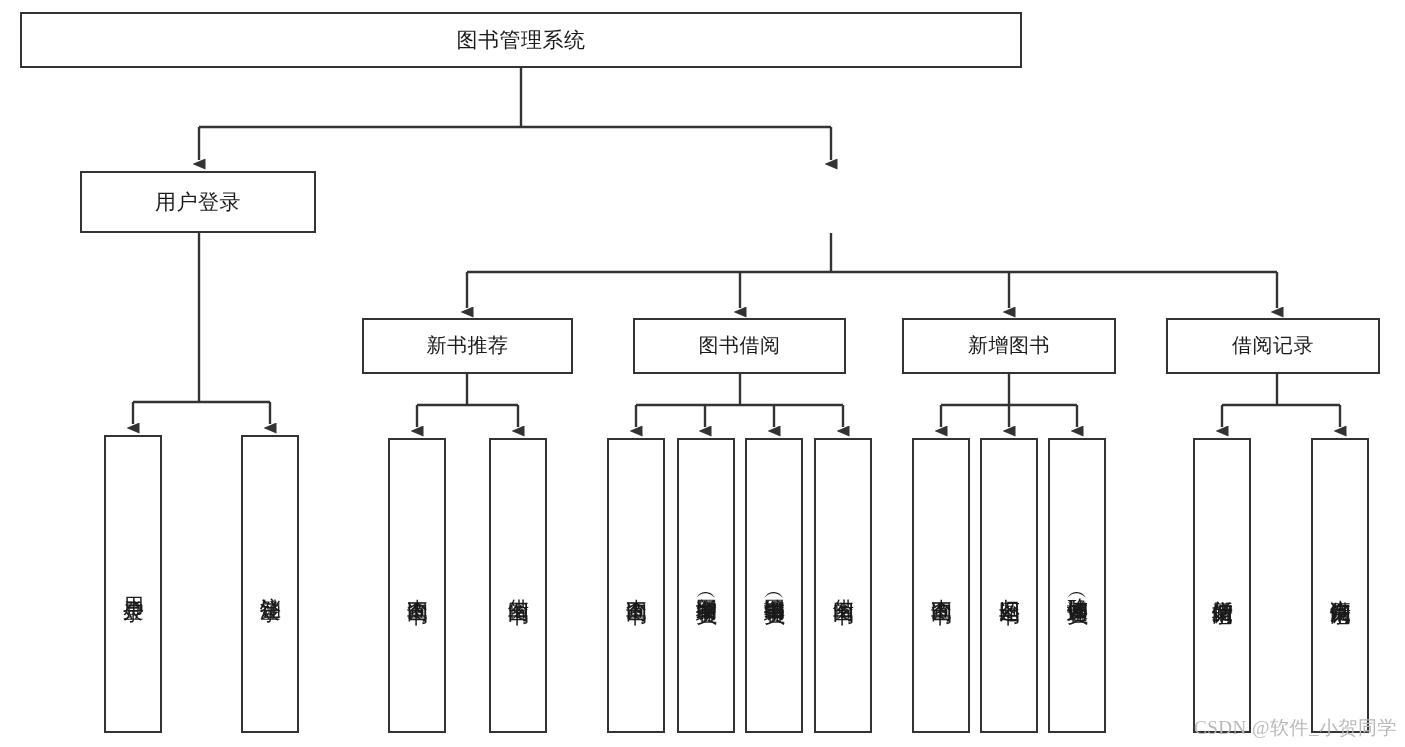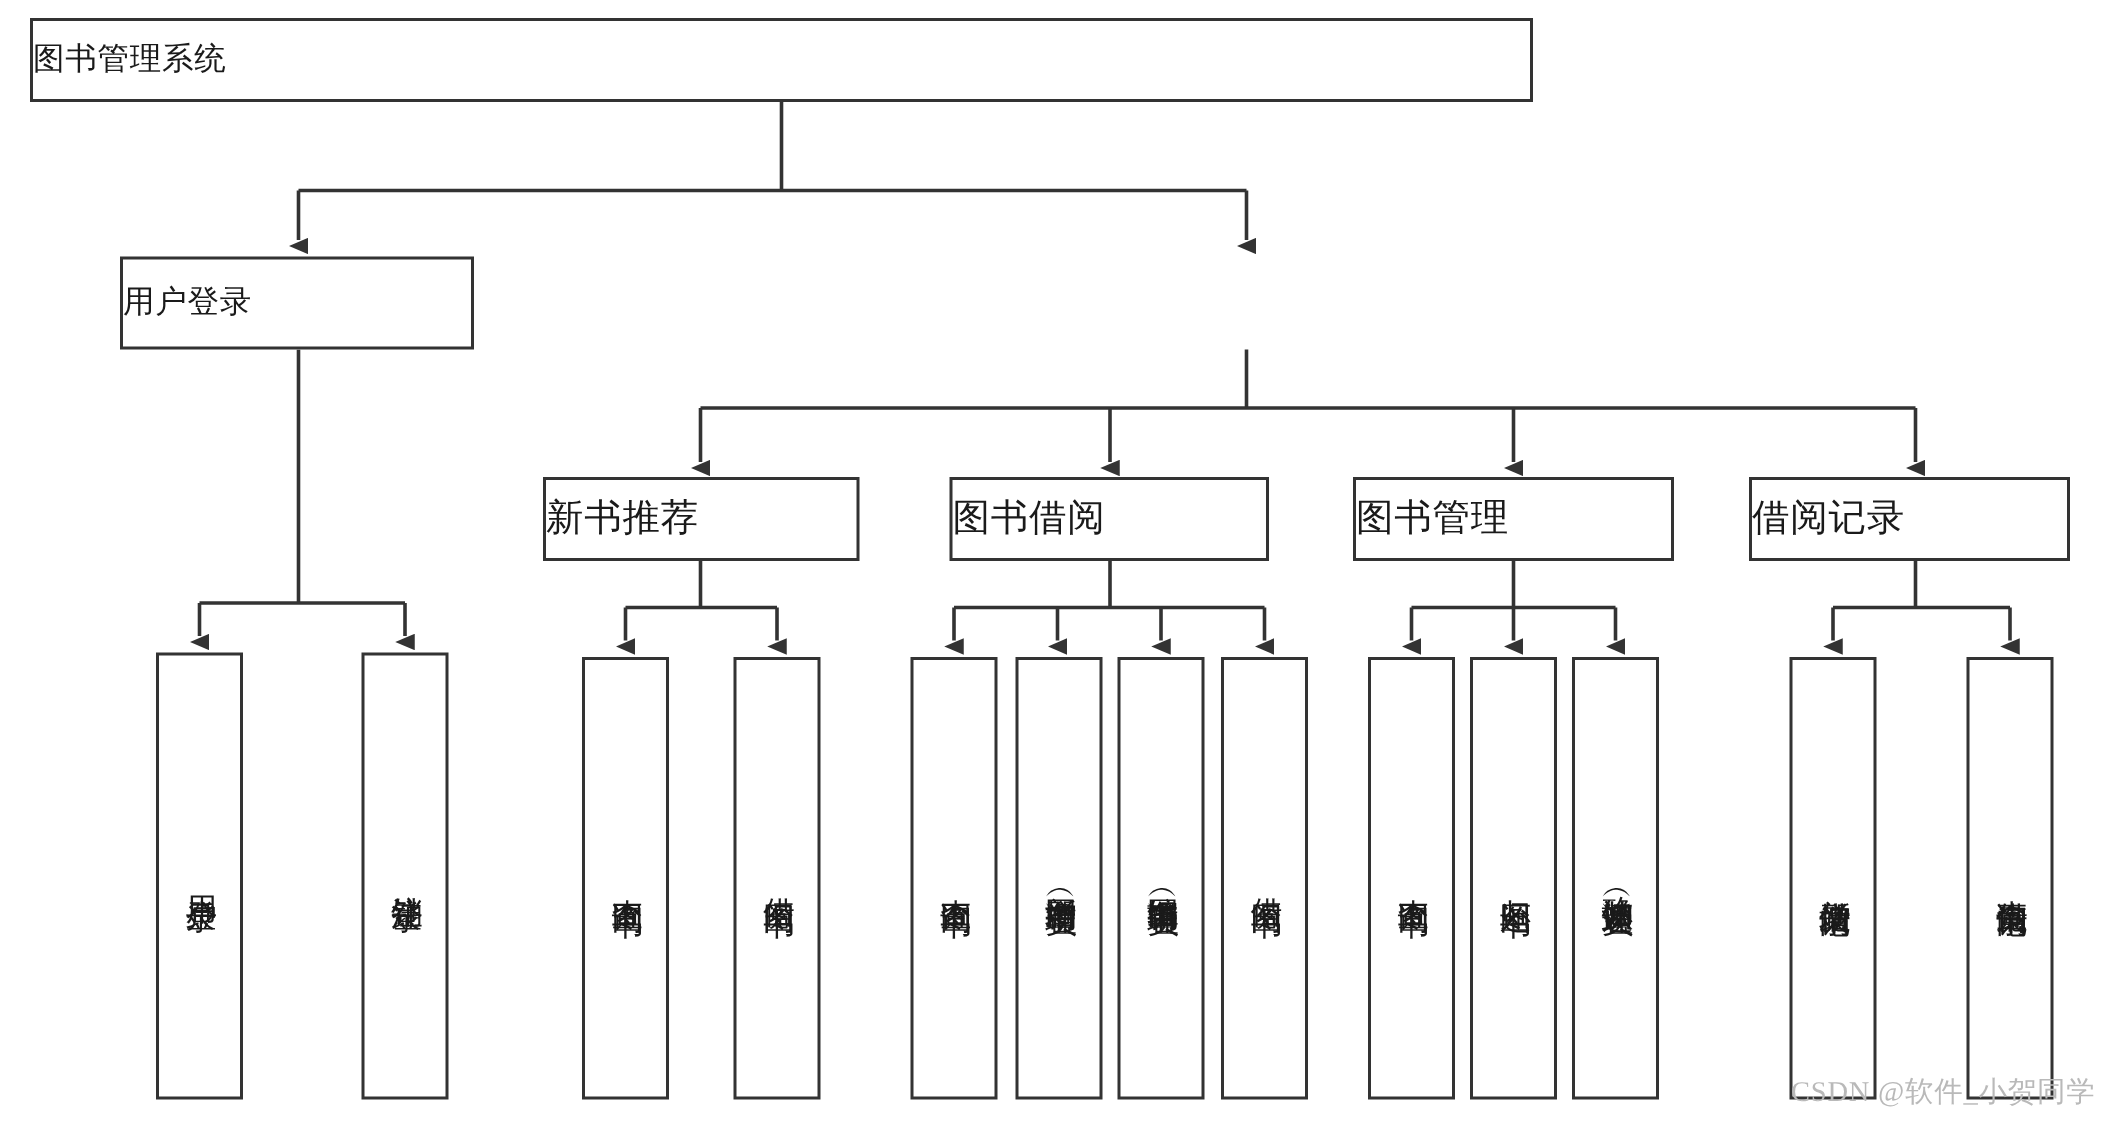--- a/index.html
+++ b/index.html
@@ -26,37 +26,37 @@
     height: 747px;
     pointer-events: none;
   }
   .node {
     position: absolute;
     box-sizing: border-box;
     background: #ffffff;
     border: 2px solid #333333;
     display: flex;
     align-items: center;
-    justify-content: flex-start;
+    justify-content: center;
     color: #1a1a1a;
   }
   .node .label {
     display: block;
     text-align: center;
     line-height: 1.18;
     color: #1a1a1a;
   }
   
   .node.horiz .label {
     font-size: 21px;
     white-space: nowrap;
     letter-spacing: 0.5px;
   }
   .node.tier3 .label {
-    font-size: 25px;
+    font-size: 20px;
   }
   
   .node.leaf {
     align-items: flex-start;
     justify-content: center;
     padding-top: 0;
   }
   .node.leaf .label {
     writing-mode: vertical-rl;
     text-orientation: upright;
@@ -152,21 +152,21 @@
 
   <div class="node horiz tier3" style="left:362px; top:318px; width:211px; height:56px;">
     <span class="label">新书推荐</span>
   </div>
 
   <div class="node horiz tier3" style="left:633px; top:318px; width:213px; height:56px;">
     <span class="label">图书借阅</span>
   </div>
 
   <div class="node horiz tier3" style="left:902px; top:318px; width:214px; height:56px;">
-    <span class="label">图书管理</span>
+    <span class="label">新增图书</span>
   </div>
 
   <div class="node horiz tier3" style="left:1166px; top:318px; width:214px; height:56px;">
     <span class="label">借阅记录</span>
   </div>
 
   <div class="node leaf" style="left:104px; top:435px; width:58px; height:298px;">
     <div class="leaf-inner">
       <span class="label">用户登录</span>
     </div>

